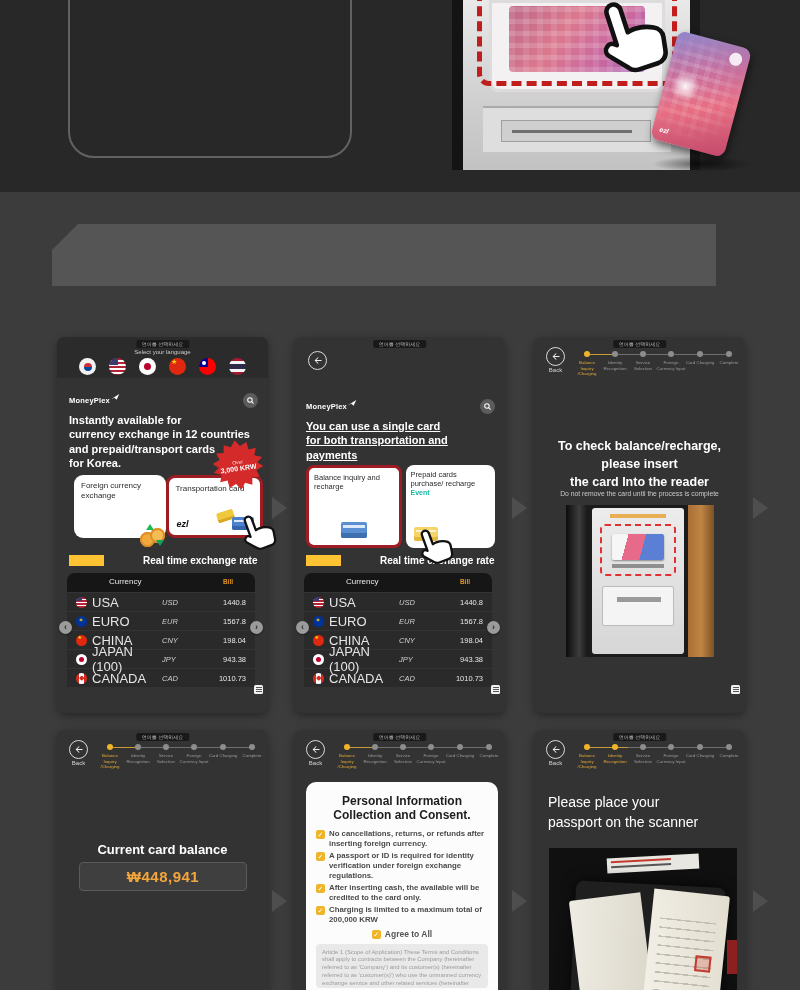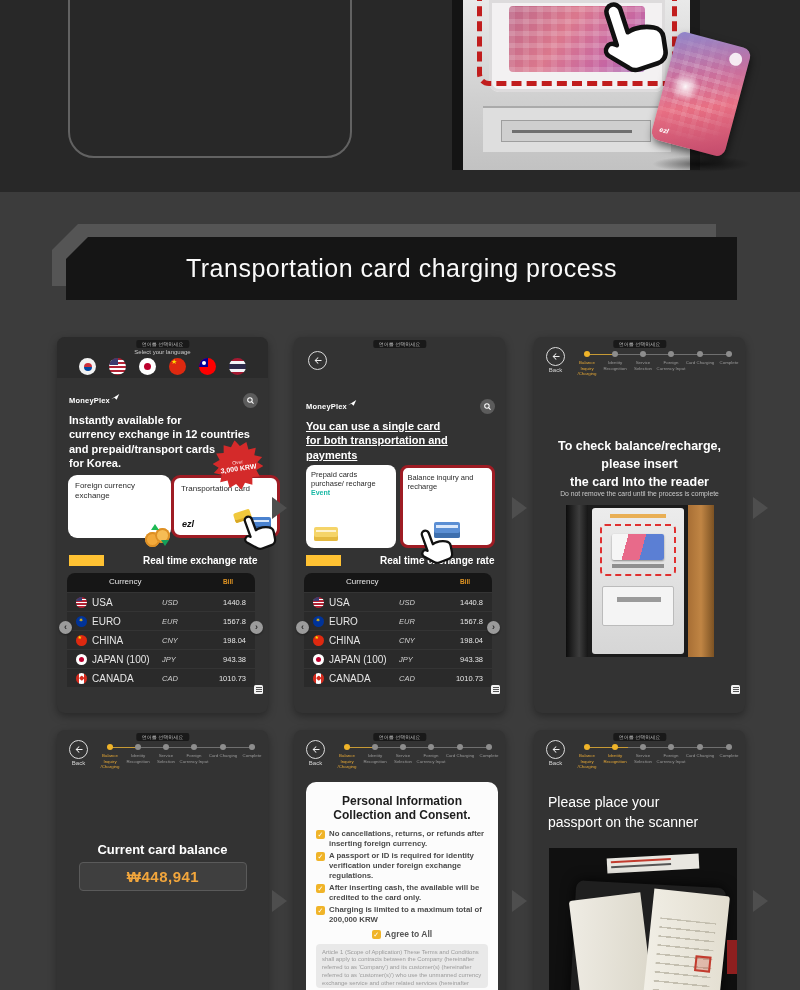--- a/index.html
+++ b/index.html
@@ -76,21 +76,21 @@
   .searchbtn { width:15px; height:15px; border-radius:50%; background:#5c5c5c; display:flex; align-items:center; justify-content:center; }
 
   .headline { position:absolute; color:#fff; font-weight:bold; white-space:pre-line; }
 
   .badge { position:absolute; width:50px; height:50px; background:#d42a2a; display:flex; flex-direction:column; align-items:center; justify-content:center;
     clip-path:polygon(50% 0%,59% 13%,73% 7%,75% 22%,90% 21%,85% 35%,100% 41%,89% 50%,100% 59%,85% 65%,90% 79%,75% 78%,73% 93%,59% 87%,50% 100%,41% 87%,27% 93%,25% 78%,10% 79%,15% 65%,0% 59%,11% 50%,0% 41%,15% 35%,10% 21%,25% 22%,27% 7%,41% 13%);
     transform:rotate(-8deg); z-index:3; }
   .badge .b1 { color:#ffd9d9; font-size:5px; }
   .badge .b2 { color:#fff; font-size:7px; font-weight:bold; }
 
-  .duo { position:absolute; left:11px; top:138px; width:212px; display:flex; }
+  .duo { position:absolute; left:17px; top:138px; width:189px; display:flex; }
   .mcard { position:relative; flex:1; height:63px; background:#fff; border-radius:9px; padding:6px 7px; color:#2b2b2b; font-size:8px; line-height:1.25; }
   .mcard.redline { border:3px solid #9e1c24; }
   .coinwrap { position:absolute; right:26px; bottom:6px; }
   .coin { position:absolute; width:15px; height:15px; border-radius:50%; background:#f2a93b; box-shadow:inset 0 0 0 2px #dd8f25; }
   .coin.c2 { left:10px; top:-4px; background:#f6bc55; }
   .coin-arrow { position:absolute; left:6px; top:-8px; width:0; height:0; border-left:4px solid transparent; border-right:4px solid transparent; border-bottom:6px solid #1db954; }
   .coin-arrow.down { border-bottom:none; border-top:6px solid #14a05a; left:16px; top:8px; }
   .ezl { position:absolute; left:8px; bottom:5px; font-size:9px; font-weight:bold; font-style:italic; color:#111; }
   .ccard { position:absolute; border-radius:2px; }
   .ccard.yel { width:17px; height:10px; background:#f0c83c; transform:rotate(-18deg); right:26px; bottom:14px; box-shadow:inset 0 -3px 0 #d8a825; }
@@ -108,21 +108,21 @@
   .rt-r { height:19px; background:#2a2a2a; display:flex; align-items:center; padding:0 9px; border-top:1px solid #343434; }
   .rt-r:last-child { border-radius:0 0 8px 8px; }
   .rt-flag { width:11px; height:11px; border-radius:50%; position:relative; overflow:hidden; flex:0 0 auto; margin-right:5px; }
   .fs-us { background:repeating-linear-gradient(180deg,#b22234 0 1.5px,#fff 1.5px 3px); }
   .fs-us::before { content:""; position:absolute; left:0; top:0; width:6px; height:4.5px; background:#3c3b6e; }
   .fs-eu { background:#003399; } .fs-eu::before { content:"✶"; position:absolute; left:2.5px; top:0.5px; color:#ffcc00; font-size:6px; }
   .fs-cn { background:#de2910; } .fs-cn::before { content:"★"; position:absolute; left:1.5px; top:-0.5px; color:#ffde00; font-size:5px; }
   .fs-jp { background:#fff; } .fs-jp::before { content:""; position:absolute; left:3px; top:3px; width:5px; height:5px; border-radius:50%; background:#bc002d; }
   .fs-ca { background:linear-gradient(90deg,#d52b1e 0 25%,#fff 25% 75%,#d52b1e 75%); }
   .fs-ca::before { content:""; position:absolute; left:4px; top:3.5px; width:3.5px; height:3.5px; background:#d52b1e; border-radius:1px; transform:rotate(45deg); }
-  .rt-name { color:#e6e6e6; font-size:10px; flex:1; }
+  .rt-name { color:#e6e6e6; font-size:13px; flex:1; }
   .rt-code { color:#cfcfcf; font-size:7.5px; width:42px;font-style:italic; }
   .rt-val { color:#e6e6e6; font-size:7.5px; width:42px; text-align:right; }
   .carbtn { position:absolute; top:48px; width:13px; height:13px; border-radius:50%; background:#9b9b9b; color:#2e2e2e;
     font-size:9px; font-weight:bold; line-height:12px; text-align:center; box-shadow:0 1px 2px rgba(0,0,0,.4); z-index:4; }
   .carbtn.l { left:-8px; } .carbtn.r { right:-8px; }
 
   .noteic { position:absolute; right:5px; top:348px; width:9px; height:9px; background:#f2f2f2; border-radius:1.5px; }
   .noteic::after { content:""; position:absolute; left:1.5px; top:2px; width:6px; height:1px; background:#555; box-shadow:0 2px 0 #555, 0 4px 0 #555; }
 
   .s1-hand { position:absolute; left:178px; top:172px; width:46px; height:46px; transform:rotate(-20deg); z-index:5; }
@@ -235,23 +235,20 @@
     <div class="card-shadow"></div>
     <div class="transit-card">
       <span class="tc-logo"></span>
       <span class="tc-glare"></span>
       <span class="tc-brand">ezl</span>
     </div>
   </div>
 
   <div class="main">
     <div class="banner-shadow"></div>
-    <div class="banner">
-      <span>Transportation card charging process</span>
-    </div>
   </div>
 
   <div class="phone ph-r1 ph-c1">
     <div class="p-top">
       <div class="chip">언어를 선택하세요</div>
       <div class="p-sub">Select your language</div>
       <div class="flags">
         <span class="fl fl-kr"></span>
         <span class="fl fl-us"></span>
         <span class="fl fl-jp"></span>
@@ -369,28 +366,28 @@
         <svg width="9" height="9" viewBox="0 0 16 16">
             <circle cx="7" cy="7" r="4" fill="none" stroke="#fff" stroke-width="1.8"></circle>
             <path d="M10 10l3.4 3.4" stroke="#fff" stroke-width="1.8"></path>
           </svg>
       </div>
     </div>
     <div class="headline" style="left:12px; top:82px; font-size:11px; line-height:1.3;text-decoration:underline;">You can use a single card
 for both transportation and
 payments</div>
     <div class="cards3">
+      <div class="scard redline">
+        <span>Balance inquiry and recharge</span>
+        <div class="ccard blu2"></div>
+      </div>
       <div class="scard">
         <span>Prepaid cards purchase/ recharge</span>
         <div class="tag-event">Event</div>
         <div class="ccard yel2"></div>
-      </div>
-      <div class="scard redline">
-        <span>Balance inquiry and recharge</span>
-        <div class="ccard blu2"></div>
       </div>
     </div>
     <div class="hand s2-hand">
       <svg viewBox="0 0 32 32">
           <path d="M12.5 3.5c1.4 0 2.5 1.1 2.5 2.5v8.3l1.2-.24c.5-.1 1-.16 1.5-.16 2 0 4.6.7 6.4 1.6 1.6.8 2.5 2.5 2.2 4.2l-.8 4.8c-.3 1.9-2 3.3-3.9 3.3h-6.8c-1.2 0-2.4-.5-3.2-1.5l-5.3-6.1c-.8-1-.8-2.4.2-3.2.8-.8 2.1-.8 2.9-.1l.6.5V6c0-1.4 1.1-2.5 2.5-2.5z" fill="#fff" stroke="#111" stroke-width="1.6" stroke-linejoin="round"></path>
         </svg>
     </div>
     <div class="ratehead" style="top:218px;">
       <span class="ybar"></span>
         <span>Real time exchange rate</span>

